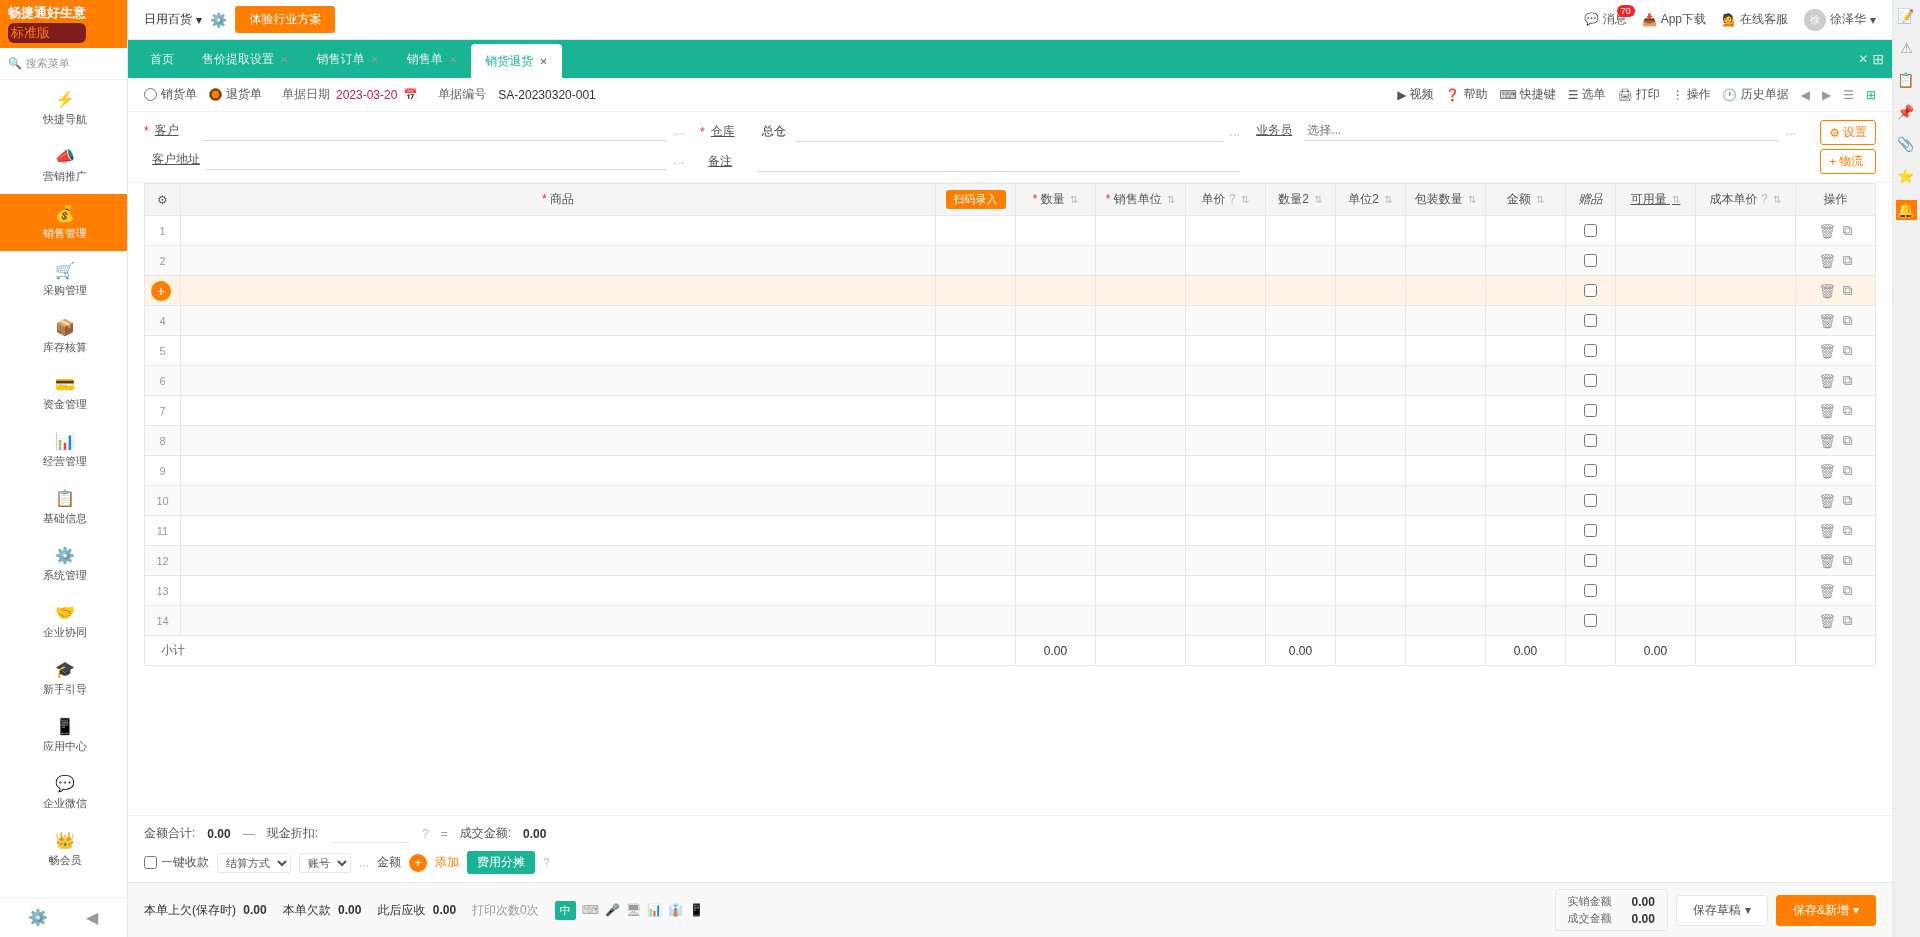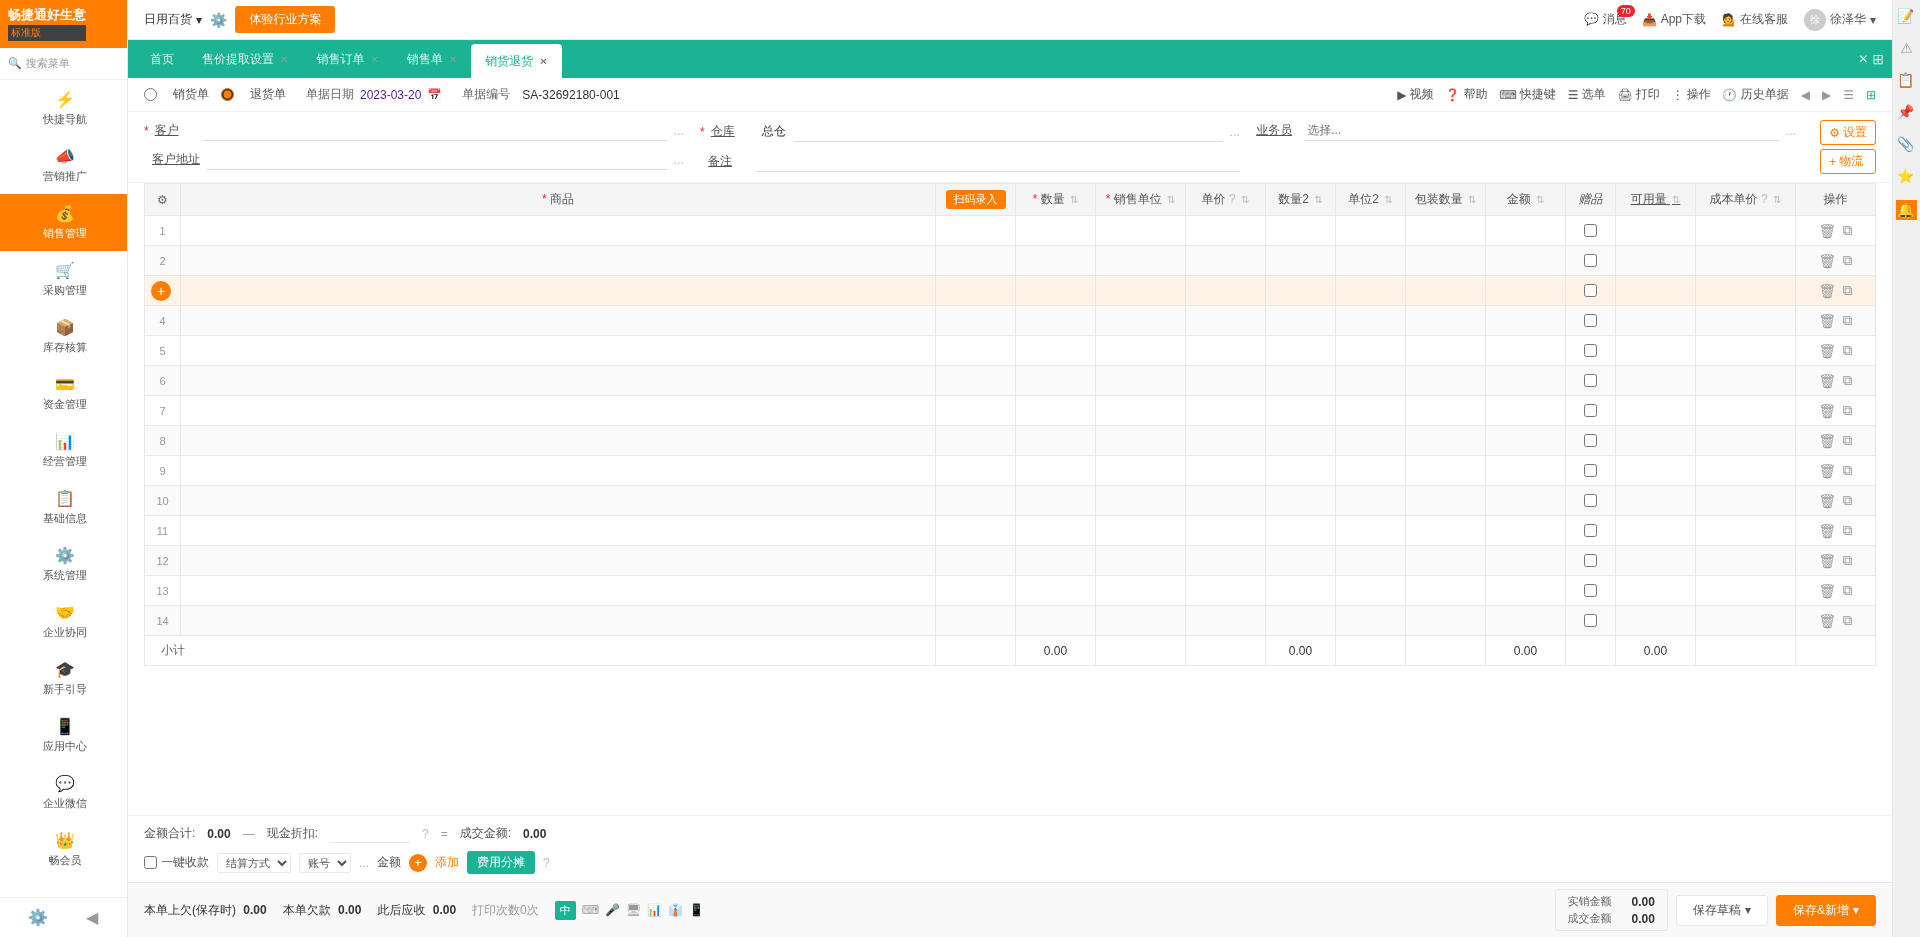--- a/index.html
+++ b/index.html
@@ -2,21 +2,21 @@
 <html><head>
   <meta charset="utf-8">
   <style>
     * { box-sizing: border-box; margin: 0; padding: 0; font-family: 'Microsoft YaHei', Arial, sans-serif; font-size: 12px; }
     body { background: #f5f5f5; display: flex; height: 937px; overflow: hidden; }
 
     
     .sidebar { width: 128px; background: #fff; display: flex; flex-direction: column; border-right: 1px solid #e8e8e8; flex-shrink: 0; }
     .sidebar-logo { background: #ff7d00; padding: 0 8px; display: flex; align-items: center; gap: 6px; height: 48px; }
     .sidebar-logo-text { color: #fff; font-size: 13px; font-weight: bold; line-height: 1.3; }
-    .sidebar-logo-badge { background: #404040; color: #ff7d00; font-size: 10px; padding: 1px 3px; border-radius: 0; }
+    .sidebar-logo-badge { background: #7f1d1d; color: #ff7d00; font-size: 13px; padding: 1px 3px; border-radius: 6px; }
     .sidebar-search { padding: 8px; border-bottom: 1px solid #f0f0f0; display: flex; align-items: center; gap: 4px; color: #666; cursor: pointer; }
     .sidebar-search span { color: #999; font-size: 11px; }
     .sidebar-item { display: flex; flex-direction: column; align-items: center; padding: 10px 4px; cursor: pointer; color: #555; gap: 3px; border-left: 3px solid transparent; }
     .sidebar-item.active { background: #ff7d00; color: #fff; border-left-color: #ff7d00; }
     .sidebar-item .icon { font-size: 16px; }
     .sidebar-item .label { font-size: 11px; text-align: center; }
     .sidebar-bottom { margin-top: auto; display: flex; align-items: center; justify-content: space-around; padding: 10px; border-top: 1px solid #f0f0f0; }
     .sidebar-bottom-icon { color: #999; cursor: pointer; font-size: 16px; }
 
     
@@ -40,21 +40,21 @@
     .tab.active { background: #fff; color: #1ab394; border-radius: 4px 4px 0 0; margin-top: 4px; height: 34px; }
     .tab .close-icon { font-size: 10px; color: #999; margin-left: 2px; }
     .tab.active .close-icon { color: #666; }
     .tabs-spacer { flex: 1; }
     .tab-close-btn { color: rgba(255,255,255,0.8); cursor: pointer; margin-left: 4px; }
     .tab-expand-btn { color: rgba(255,255,255,0.8); cursor: pointer; margin-left: 4px; font-size: 14px; }
 
     
     .content { flex: 1; overflow: auto; background: #fff; display: flex; flex-direction: column; }
     .radio-group { display: flex; align-items: center; gap: 12px; }
-    .radio-item { display: flex; align-items: center; gap: 16px; cursor: pointer; color: #555; }
+    .radio-item { display: flex; align-items: center; gap: 4px; cursor: pointer; color: #555; }
     .radio-item input[type=radio] { accent-color: #ff7d00; }
     .date-field { display: flex; align-items: center; gap: 6px; color: #333; }
     .date-field .label { color: #666; white-space: nowrap; }
     .toolbar-btn { display: flex; align-items: center; gap: 3px; cursor: pointer; color: #555; }
     .form-field { display: flex; align-items: center; gap: 6px; }
     .form-field .req { color: #f5222d; }
     .form-field .flabel { color: #555; white-space: nowrap; min-width: 42px; text-decoration: underline; }
     .form-field input, .form-field .field-val { flex: 1; border: none; border-bottom: 1px solid #e8e8e8; padding: 3px 4px; color: #333; outline: none; font-size: 12px; min-width: 0; }
     .form-side-btn { border: 1px solid #e8e8e8; background: #fff; padding: 3px 8px; border-radius: 3px; cursor: pointer; color: #555; font-size: 11px; display: flex; align-items: center; gap: 3px; }
     .form-side-btn-orange { border-color: #ff7d00; color: #ff7d00; }
@@ -252,26 +252,26 @@
             <input type="radio" name="doctype" style="">
             <span>销货单</span>
           </label>
           <label class="radio-item">
             <input type="radio" name="doctype" checked="" style="">
             <span>退货单</span>
           </label>
         </div>
         <div class="date-field">
           <span class="label">单据日期</span>
-          <span style="color:#4c1d95;">2023-03-20</span>
+          <span style="color:#be185d;">2023-03-20</span>
           <span style="color:#bbb;cursor:pointer;">📅</span>
         </div>
         <div class="date-field">
           <span class="label">单据编号</span>
-          <span style="color:#333;margin-left:6px;">SA-32692180-001</span>
+          <span style="color:#333;margin-left:6px;">SA-20230320-001</span>
         </div>
         <div style="margin-left:auto; display:flex; align-items:center; gap:12px;">
           <div class="toolbar-btn">
             <span>▶</span>
             <span>视频</span>
           </div>
           <div class="toolbar-btn">
             <span>❓</span>
             <span>帮助</span>
           </div>

